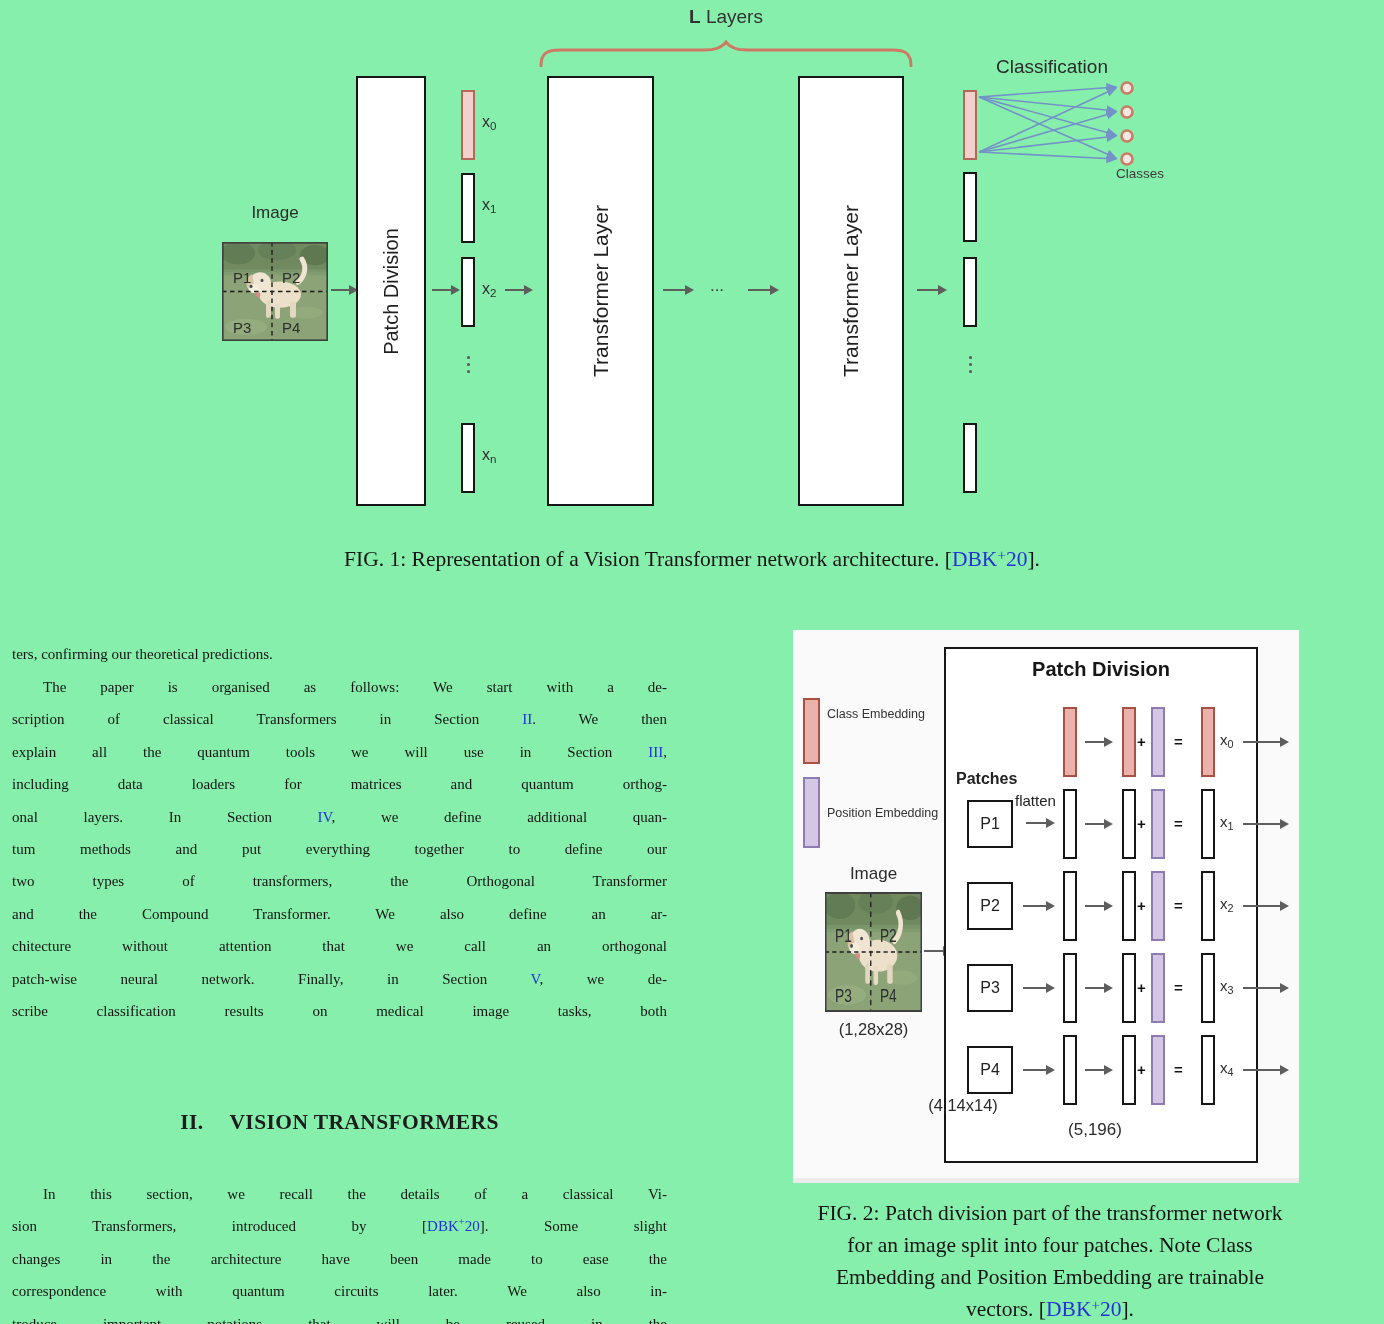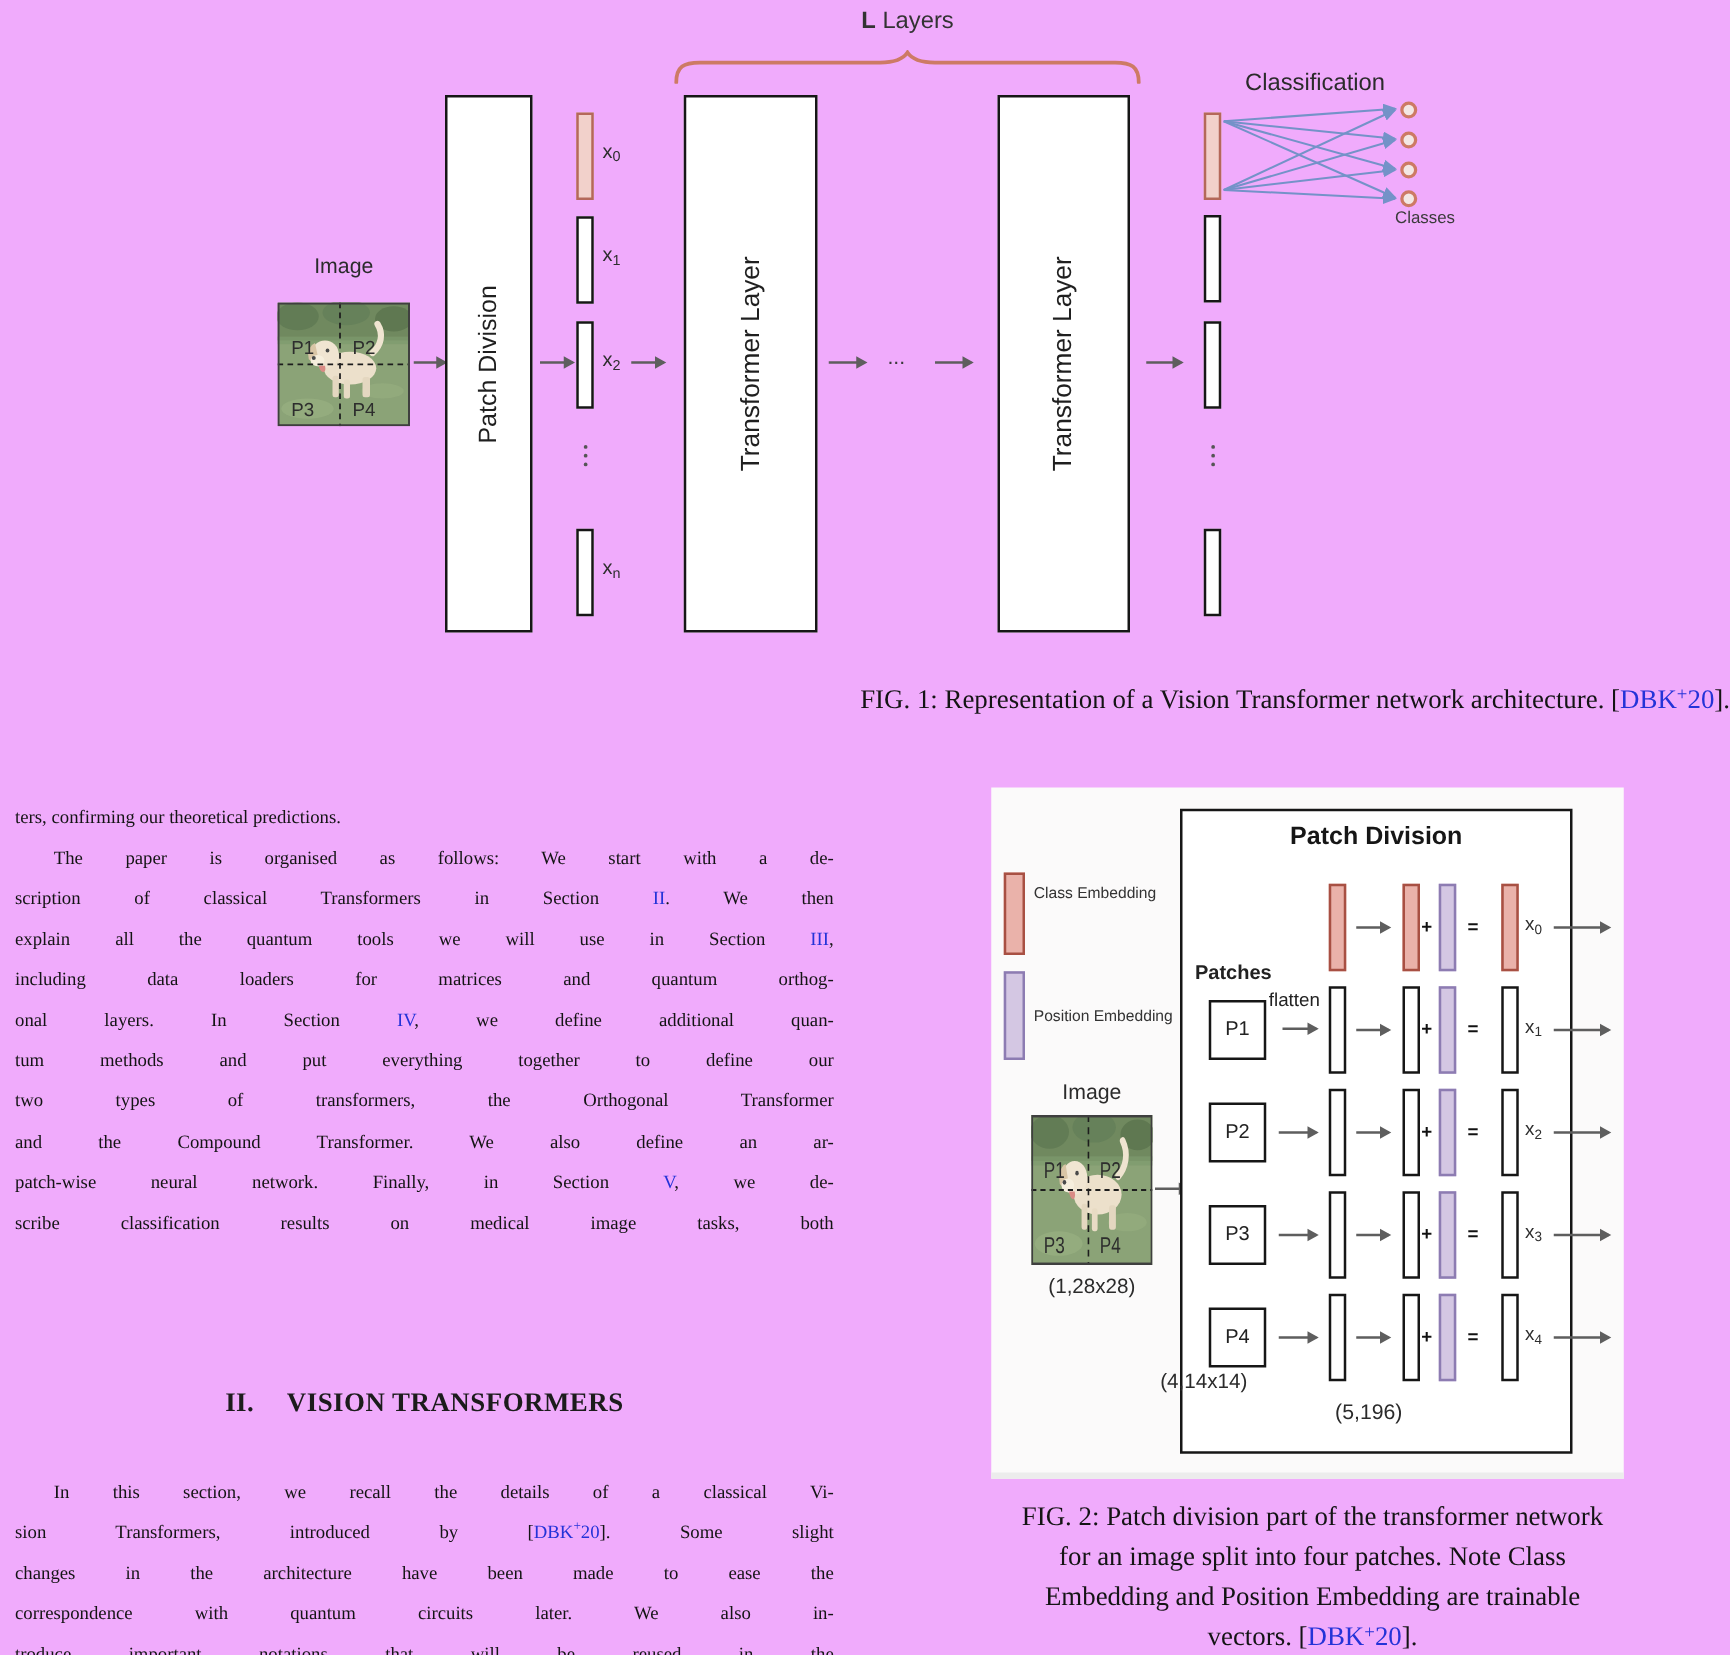--- a/index.html
+++ b/index.html
@@ -3,21 +3,21 @@
 <meta charset="utf-8">
 <style>
   :root{
     --link-blue:#2433d8; --salmon:#cd7a65;
     --pink-light:#f2d1cb; --pink-light-border:#b4685a;
     --pink2:#eab2aa; --pink2-border:#a85043;
     --purple:#d4c7e3; --purple-border:#8d7cb2;
     --fan-blue:#7492c8; --circle-fill:#f3e8e4;
   }
   html,body{margin:0;padding:0;background:#fff;}
-  #page{position:relative;width:1384px;height:1324px;background:#f0abfc;overflow:hidden;
+  #page{position:relative;width:1384px;height:1324px;background:#86efac;overflow:hidden;
         font-family:"Liberation Serif",serif;color:#1c1c1c;}
   .sans{font-family:"Liberation Sans",sans-serif;}
   .abs{position:absolute;}
   .ctr{text-align:center;}
   
   .obox{position:absolute;border:2px solid #161616;background:#fff;box-sizing:border-box;
         display:flex;align-items:center;justify-content:center;}
   .vtext{transform:rotate(-90deg);white-space:nowrap;color:#1f1f1f;
          font-family:"Liberation Sans",sans-serif;}
   
@@ -180,36 +180,37 @@
       <g stroke="var(--salmon)" stroke-width="2.6" fill="var(--circle-fill)">
         <circle cx="150" cy="10" r="5.5"></circle>
         <circle cx="150" cy="34" r="5.5"></circle>
         <circle cx="150" cy="58" r="5.5"></circle>
         <circle cx="150" cy="81" r="5.5"></circle>
       </g>
     </svg>
 
     <div class="figlabel ctr" style="left:1108px;top:166px;width:64px;font-size:13.5px;color:#3a3a3a;">Classes</div>
 
-    <div class="abs ctr caption" style="left:0;top:543px;width:1384px;text-align:right;"><span>FIG. 1: Representation of a Vision Transformer network architecture. [</span><span class="lnk">DBK</span><span class="lnk sup">+</span><span class="lnk">20</span><span>].</span></div>
+    <div class="abs ctr caption" style="left:0;top:543px;width:1384px;"><span>FIG. 1: Representation of a Vision Transformer network architecture. [</span><span class="lnk">DBK</span><span class="lnk sup">+</span><span class="lnk">20</span><span>].</span></div>
   </div>
 
   <div>
     <div class="tcol just" style="top:638px;">
         <div class="tline last"><span>ters, confirming our theoretical predictions.</span></div>
       </div>
     <div class="tcol just" style="top:671px;">
         <div class="tline ind"><span>The paper is organised as follows: We start with a de-</span></div>
         <div class="tline"><span>scription of classical Transformers in Section </span><span class="lnk">II</span><span>. We then</span></div>
         <div class="tline"><span>explain all the quantum tools we will use in Section </span><span class="lnk">III</span><span>,</span></div>
         <div class="tline"><span>including data loaders for matrices and quantum orthog-</span></div>
         <div class="tline"><span>onal layers.  In Section </span><span class="lnk">IV</span><span>, we define additional quan-</span></div>
         <div class="tline"><span>tum methods and put everything together to define our</span></div>
         <div class="tline"><span>two types of transformers, the Orthogonal Transformer</span></div>
         <div class="tline"><span>and the Compound Transformer.  We also define an ar-</span></div>
+        <div class="tline"><span>chitecture without attention that we call an orthogonal</span></div>
         <div class="tline"><span>patch-wise neural network.  Finally, in Section </span><span class="lnk">V</span><span>, we de-</span></div>
         <div class="tline"><span>scribe classification results on medical image tasks, both</span></div>
       </div>
     <div class="heading" style="top:1110px;">
       <span class="num">II.</span><span>VISION TRANSFORMERS</span>
     </div>
     <div class="tcol just" style="top:1178px;">
         <div class="tline ind"><span>In this section, we recall the details of a classical Vi-</span></div>
         <div class="tline"><span>sion Transformers, introduced by [</span><span class="lnk">DBK</span><span class="lnk sup">+</span><span class="lnk">20</span><span>]. Some slight</span></div>
         <div class="tline"><span>changes in the architecture have been made to ease the</span></div>

